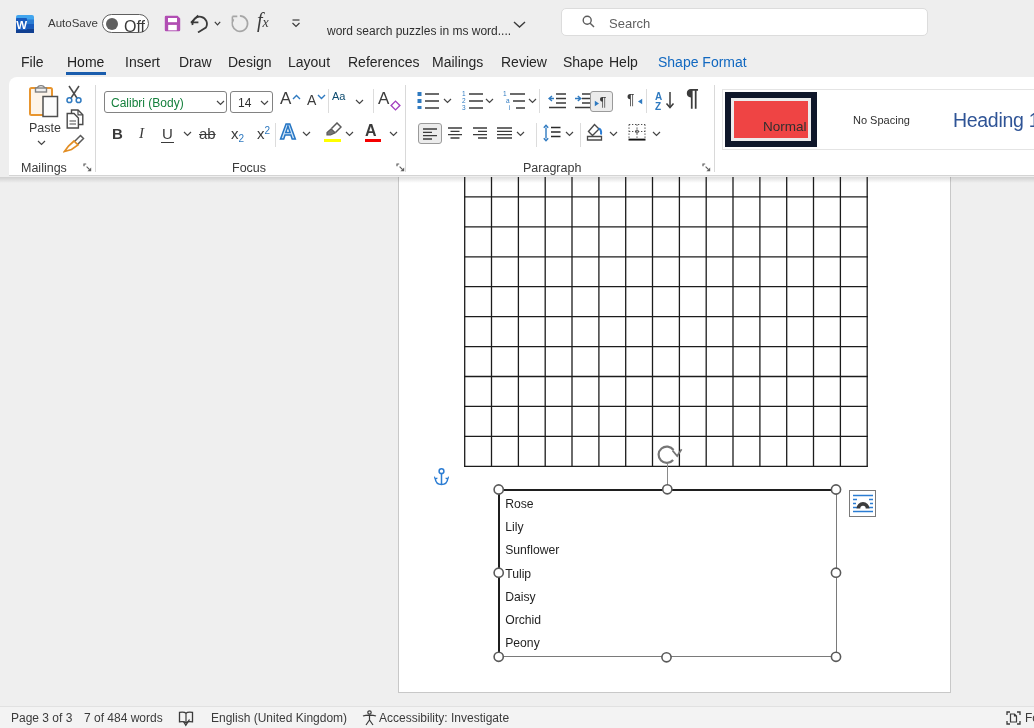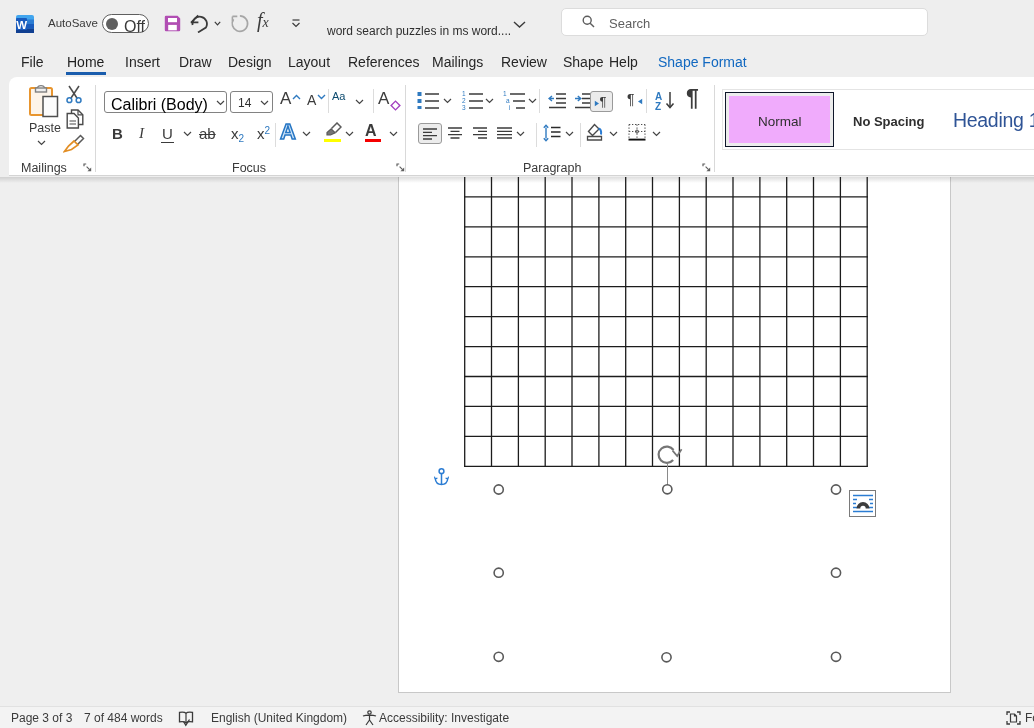--- a/index.html
+++ b/index.html
@@ -121,21 +121,21 @@
   </svg>
   <div class="abs txt" style="left:21px;top:84px;font-size:12.5px;color:#3a3a3a;">Mailings</div>
 
   <svg class="abs" style="left:83px;top:86px;" width="9" height="9" viewBox="0 0 9 9">
     <path d="M1 3.2 L1 1 L3.2 1" fill="none" stroke="#5f5f5f" stroke-width="1.2"></path>
       <path d="M3.6 3.6 L6.6 6.6" stroke="#5f5f5f" stroke-width="1.2"></path>
       <path d="M8.2 8.2 L8.2 4.4 L4.4 8.2 Z" fill="#5f5f5f"></path>
   </svg>
 
   <div class="abs" style="left:104px;top:14px;width:123px;height:22px;border:1px solid #828282;border-radius:3px;">
-    <div class="abs txt" style="left:6px;top:4px;font-size:16px;color:#000000;">Calibri (Body)</div>
+    <div class="abs txt" style="left:6px;top:4px;font-size:12px;color:#15803d;">Calibri (Body)</div>
     <svg class="abs" style="left:111px;top:8px;" width="9" height="6" viewBox="0 0 9 6">
         <path d="M1 1 L4.5 4.5 L8 1" fill="none" stroke="#454545" stroke-width="1.2"></path>
       </svg>
   </div>
   <div class="abs" style="left:230px;top:14px;width:43px;height:22px;border:1px solid #828282;border-radius:3px;">
     <div class="abs txt" style="left:7px;top:4px;font-size:12px;color:#2f2f2f;">14</div>
     <svg class="abs" style="left:29px;top:8px;" width="9" height="6" viewBox="0 0 9 6">
         <path d="M1 1 L4.5 4.5 L8 1" fill="none" stroke="#454545" stroke-width="1.2"></path>
       </svg>
   </div>
@@ -302,24 +302,24 @@
       <path d="M1 1 L4.5 4.5 L8 1" fill="none" stroke="#454545" stroke-width="1.2"></path>
     </svg>
   <div class="abs txt" style="left:523px;top:84px;font-size:12.5px;color:#3a3a3a;">Paragraph</div>
   <svg class="abs" style="left:702px;top:86px;" width="9" height="9" viewBox="0 0 9 9">
     <path d="M1 3.2 L1 1 L3.2 1" fill="none" stroke="#5f5f5f" stroke-width="1.2"></path>
       <path d="M3.6 3.6 L6.6 6.6" stroke="#5f5f5f" stroke-width="1.2"></path>
       <path d="M8.2 8.2 L8.2 4.4 L4.4 8.2 Z" fill="#5f5f5f"></path>
   </svg>
 
   <div class="abs" style="left:722px;top:12px;width:312px;height:61px;border:1px solid #e4e4e4;border-right:none;"></div>
-  <div class="abs" style="left:725px;top:15px;width:109px;height:55px;background:#f0abfc;border:1px solid #0f172a;box-shadow:inset 0 0 0 3px #ececec;">
+  <div class="abs" style="left:725px;top:15px;width:92px;height:55px;background:#ef4444;border:6px solid #0f172a;box-shadow:inset 0 0 0 3px #ececec;">
     <div class="abs txt" style="left:32px;top:21px;font-size:13.5px;color:#2f2f2f;">Normal</div>
   </div>
-  <div class="abs txt" style="left:853px;top:37px;font-size:13px;color:#2f2f2f;font-weight:bold;">No Spacing</div>
+  <div class="abs txt" style="left:853px;top:37px;font-size:11px;color:#2f2f2f;">No Spacing</div>
   <div class="abs txt" style="left:953px;top:31.5px;font-size:19.5px;letter-spacing:-0.3px;color:#2F5496;">Heading 1</div>
   <div class="abs txt" style="left:817px;top:84px;font-size:12.5px;color:#8b5cf6;margin-top:44px;">Styles</div>
 </div>
 
 <div class="abs" style="left:0;top:177px;width:1034px;height:529px;background:#efefef;overflow:hidden;">
 
   <div class="abs" style="left:398px;top:-1px;width:553px;height:517px;background:#fff;border:1px solid #c8c8c8;"></div>
 
   <div class="abs" style="left:0;top:0;width:1034px;height:6px;background:linear-gradient(to bottom, rgba(0,0,0,0.13), rgba(0,0,0,0));"></div>
 
@@ -361,20 +361,25 @@
     <path d="M1.2 10.8 L0.4 8.6 M1.2 10.8 L3.4 10.2" stroke="#2b7cd3" stroke-width="1.2"></path>
     <path d="M13.8 10.8 L14.6 8.6 M13.8 10.8 L11.6 10.2" stroke="#2b7cd3" stroke-width="1.2"></path>
   </svg>
 
   <svg class="abs" style="left:656px;top:267px;" width="27" height="22" viewBox="0 0 27 22">
     <path d="M17.5 6.0 A8.2 8.2 0 1 0 17.1 16.0" fill="none" stroke="#757575" stroke-width="2.2"></path>
     <path d="M16.6 6.6 L21.2 12.0 L25.6 5.3" fill="none" stroke="#757575" stroke-width="1.7"></path>
   </svg>
   <div class="abs" style="left:666.6px;top:287px;width:1px;height:21px;background:#8a8a8a;"></div>
 
+  <div class="abs" style="left:497.7px;top:311.8px;width:339px;height:168.5px;border-top:2px solid #1f1f1f;border-left:2px solid #1f1f1f;border-right:1px solid #7a7a7a;border-bottom:1px solid #7a7a7a;">
+    <div style="padding:2px 0 0 5.5px;font-size:12.2px;line-height:23.25px;color:#1f1f1f;">
+      Rose<br>Lily<br>Sunflower<br>Tulip<br>Daisy<br>Orchid<br>Peony
+    </div>
+  </div>
 
   <svg class="abs" style="left:492px;top:306px;" width="351px" height="180" viewBox="0 0 351 180">
     <g fill="#fff" stroke="#5a5a5a" stroke-width="1.6">
       <circle cx="6.7" cy="6.5" r="4.6"></circle>
       <circle cx="175.3" cy="6.3" r="4.6"></circle>
       <circle cx="344" cy="6.5" r="4.6"></circle>
       <circle cx="6.7" cy="89.7" r="4.6"></circle>
       <circle cx="344" cy="89.7" r="4.6"></circle>
       <circle cx="6.7" cy="173.8" r="4.6"></circle>
       <circle cx="174.5" cy="174.3" r="4.6"></circle>

